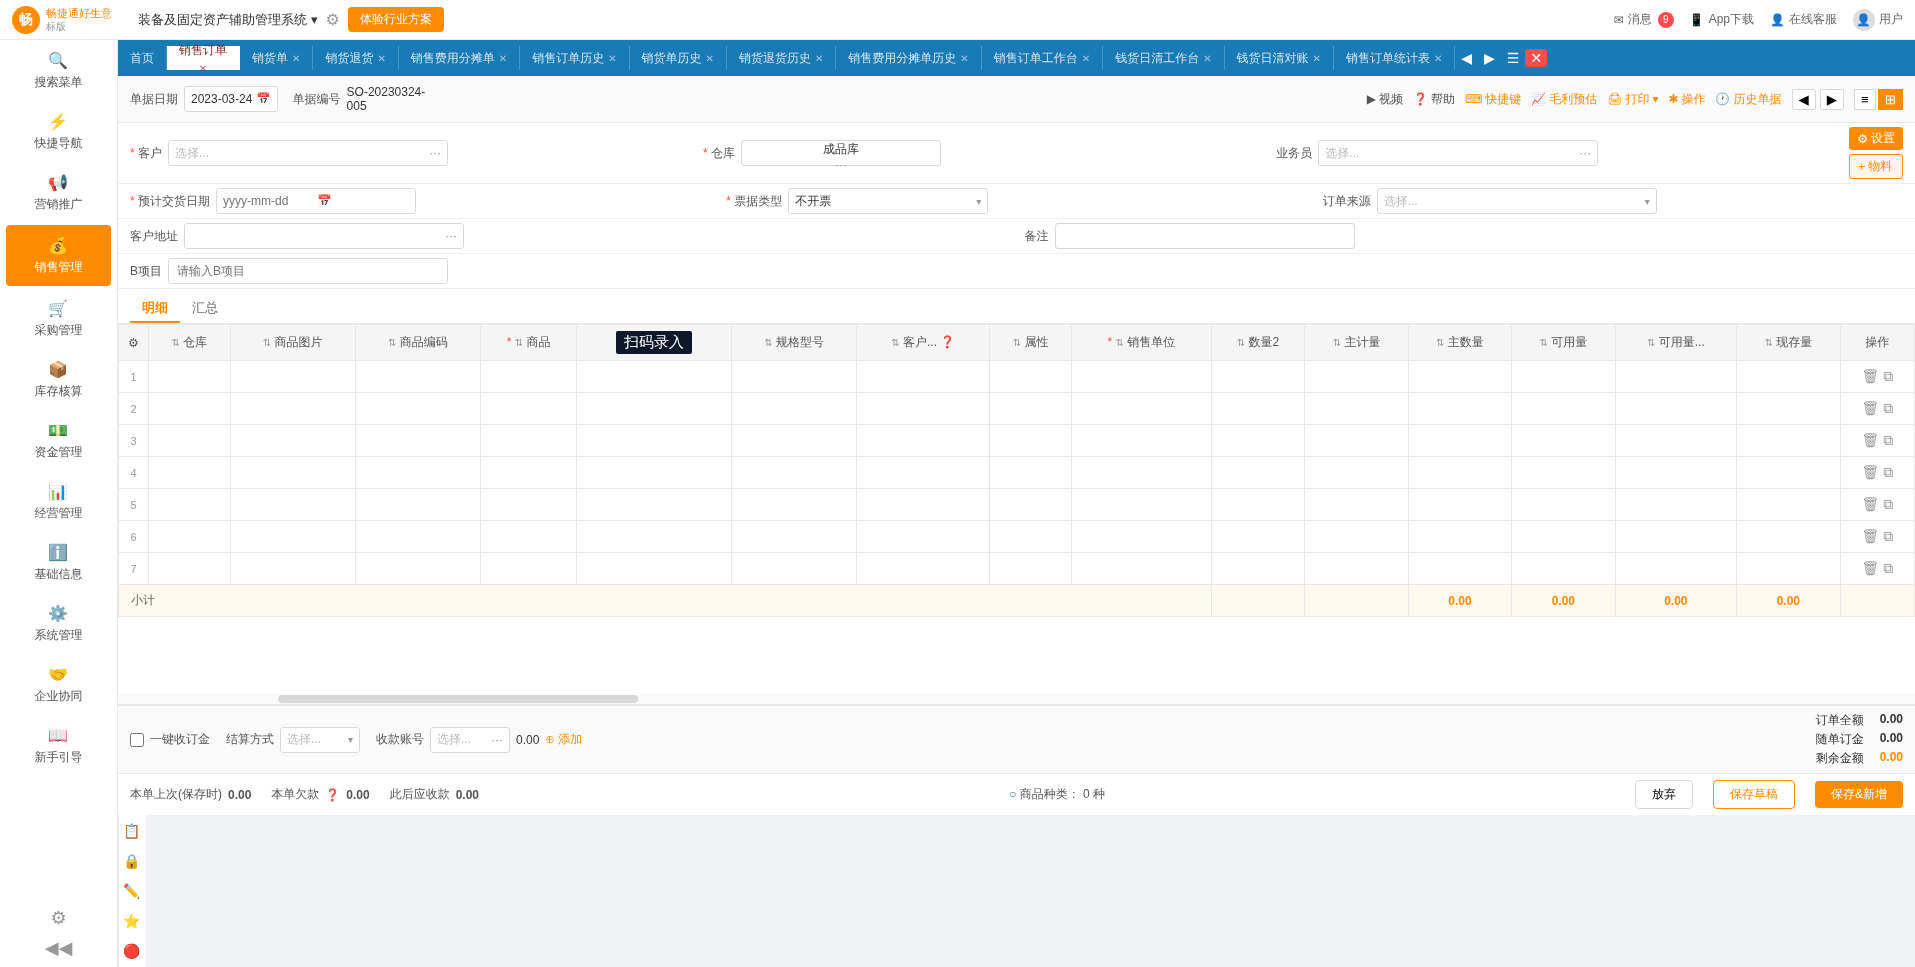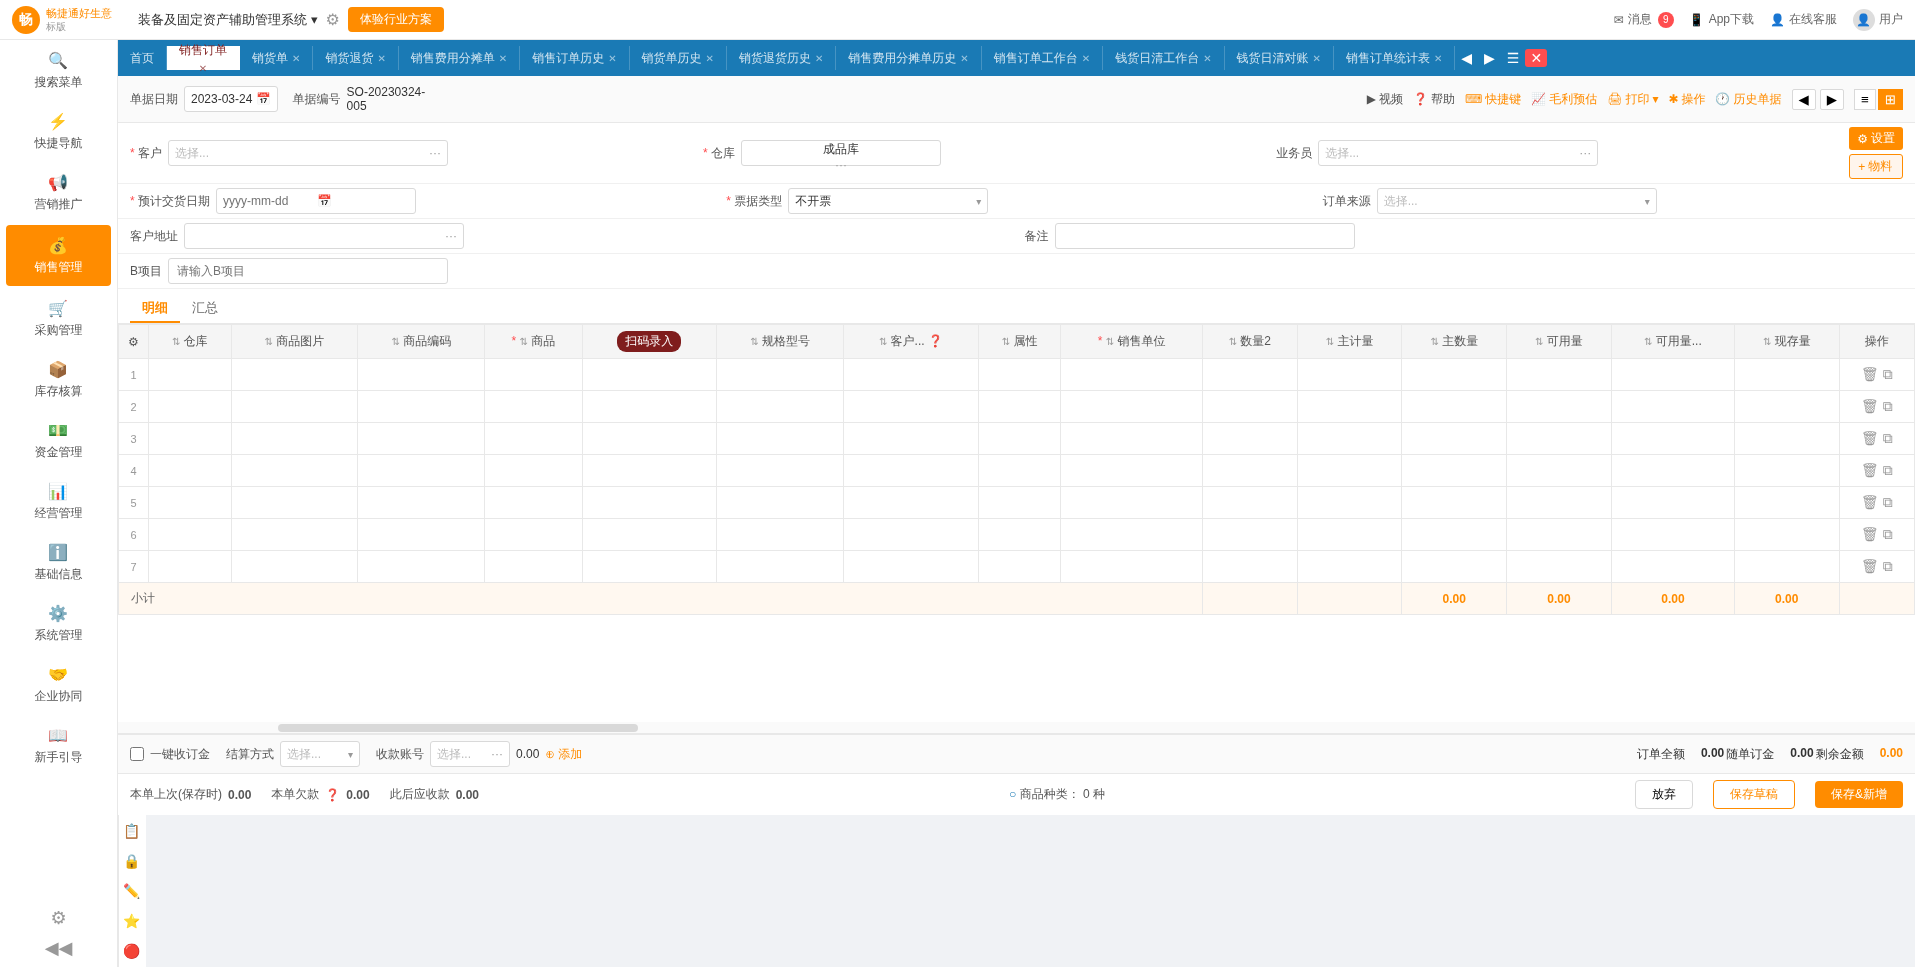--- a/index.html
+++ b/index.html
@@ -357,26 +357,26 @@
       border: 1px solid #e8e8e8;
       padding: 4px;
       text-align: center;
       height: 32px;
     }
     .row-num {
       color: #999;
       font-size: 11px;
     }
     .scan-btn {
-      background: #7f1d1d;
+      background: #0f172a;
       color: white;
       border: none;
       padding: 2px 8px;
-      border-radius: 9px;
-      font-size: 12px;
+      border-radius: 2px;
+      font-size: 15px;
       cursor: pointer;
     }
     .subtotal-row td {
       background: #fff8f0;
       font-weight: bold;
       color: #ff8c00;
     }
     .subtotal-label {
       color: #666 !important;
       font-weight: normal !important;
@@ -1081,21 +1081,21 @@
             <span class="select-text" style="color:#bbb;">选择...</span>
             <span style="color:#999;">···</span>
           </div>
           <span style="color:#333;">0.00</span>
           <span class="add-btn">
             <span>⊕</span>
             <span>添加</span>
           </span>
         </div>
 
-        <div style="margin-left:auto;display:flex;flex-direction:row;align-items:flex-end;gap:2px;">
+        <div style="margin-left:auto;display:flex;flex-direction:column;align-items:flex-end;gap:2px;">
           <div style="display:flex;gap:16px;font-size:12px;">
             <span>订单全额</span>
             <span class="val" style="font-weight:bold;color:#333;">0.00</span>
           </div>
           <div style="display:flex;gap:16px;font-size:12px;">
             <span>随单订金</span>
             <span class="val" style="font-weight:bold;color:#333;">0.00</span>
           </div>
           <div style="display:flex;gap:16px;font-size:12px;">
             <span>剩余金额</span>

